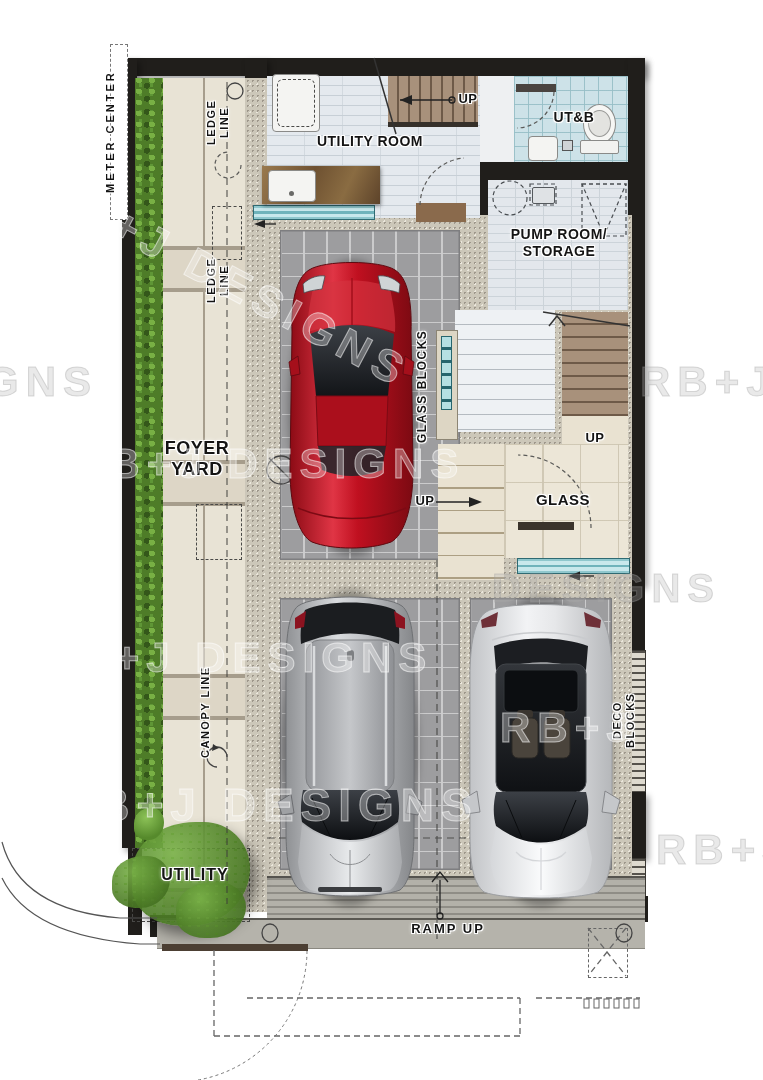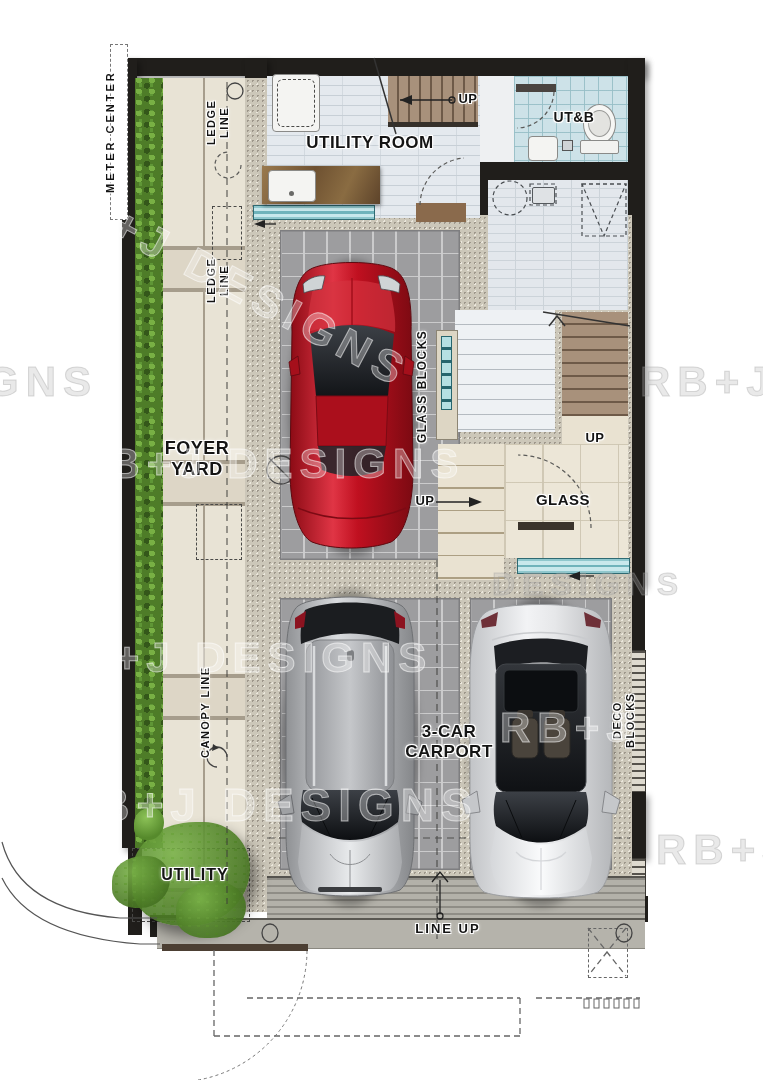--- a/index.html
+++ b/index.html
@@ -359,33 +359,33 @@
     </g>
   </svg>
 
   <div class="lbl vlbl" style="left:104px;top:48px;width:28px;height:168px;font-size:11px;letter-spacing:3px;">METER CENTER</div>
   <div class="lbl vlbl" style="left:205px;top:82px;width:24px;height:80px;font-size:11px;">LEDGE LINE</div>
   <div class="lbl vlbl" style="left:205px;top:240px;width:24px;height:80px;font-size:11px;">LEDGE LINE</div>
   <div class="lbl vlbl" style="left:199px;top:666px;width:24px;height:92px;font-size:11px;">CANOPY LINE</div>
   <div class="lbl vlbl" style="left:415px;top:328px;width:24px;height:116px;font-size:12px;">GLASS BLOCKS</div>
   <div class="lbl vlbl" style="left:611px;top:676px;width:22px;height:88px;font-size:11px;">DECO BLOCKS</div>
   <div class="lbl" style="left:158px;top:438px;width:78px;font-size:18px;">FOYER YARD</div>
-  <div class="lbl" style="left:298px;top:133px;width:144px;font-size:17px;">UTILITY ROOM</div>
+  <div class="lbl" style="left:298px;top:133px;width:144px;font-size:14px;">UTILITY ROOM</div>
   <div class="lbl" style="left:546px;top:109px;width:56px;font-size:14px;">UT&amp;B</div>
+  <div class="lbl" style="left:498px;top:226px;width:122px;font-size:14px;">PUMP ROOM/ STORAGE</div>
   <div class="lbl" style="left:527px;top:491px;width:72px;font-size:15px;">GLASS</div>
   <div class="lbl" style="left:452px;top:91px;width:32px;font-size:13px;">UP</div>
   <div class="lbl" style="left:578px;top:430px;width:34px;font-size:13px;">UP</div>
   <div class="lbl" style="left:410px;top:493px;width:30px;font-size:13px;">UP</div>
-  <div class="lbl" style="left:396px;top:722px;width:106px;font-size:17px;">3-CAR CARPORT</div>
   <div class="lbl" style="left:134px;top:866px;width:122px;font-size:16px;letter-spacing:1px;">UTILITY</div>
-  <div class="lbl" style="left:404px;top:921px;width:88px;font-size:13px;letter-spacing:2px;">LINE UP</div>
+  <div class="lbl" style="left:404px;top:921px;width:88px;font-size:13px;letter-spacing:2px;">RAMP UP</div>
 
   <div class="wm wm-white" style="left:58px;top:162px;font-size:44px;transform:rotate(28deg);transform-origin:left top;">RB+J DESIGNS</div>
   <div class="wm wm-gray" style="left:-14px;top:358px;font-size:42px;">GNS</div>
   <div class="wm wm-gray" style="left:640px;top:358px;font-size:42px;">RB+J DE</div>
   <div class="wm wm-white" style="left:72px;top:440px;font-size:42px;">RB+J DESIGNS</div>
-  <div class="wm wm-gray" style="left:492px;top:566px;font-size:32px;">DESIGNS</div>
+  <div class="wm wm-gray" style="left:492px;top:566px;font-size:40px;">DESIGNS</div>
   <div class="wm wm-white" style="left:500px;top:704px;font-size:42px;">RB+J DE</div>
   <div class="wm wm-white" style="left:40px;top:634px;font-size:42px;">RB+J DESIGNS</div>
   <div class="wm wm-white" style="left:56px;top:778px;font-size:46px;">RB+J DESIGNS</div>
   <div class="wm wm-gray" style="left:656px;top:826px;font-size:42px;">RB+J</div>
 
 </div>
 
 </body></html>

